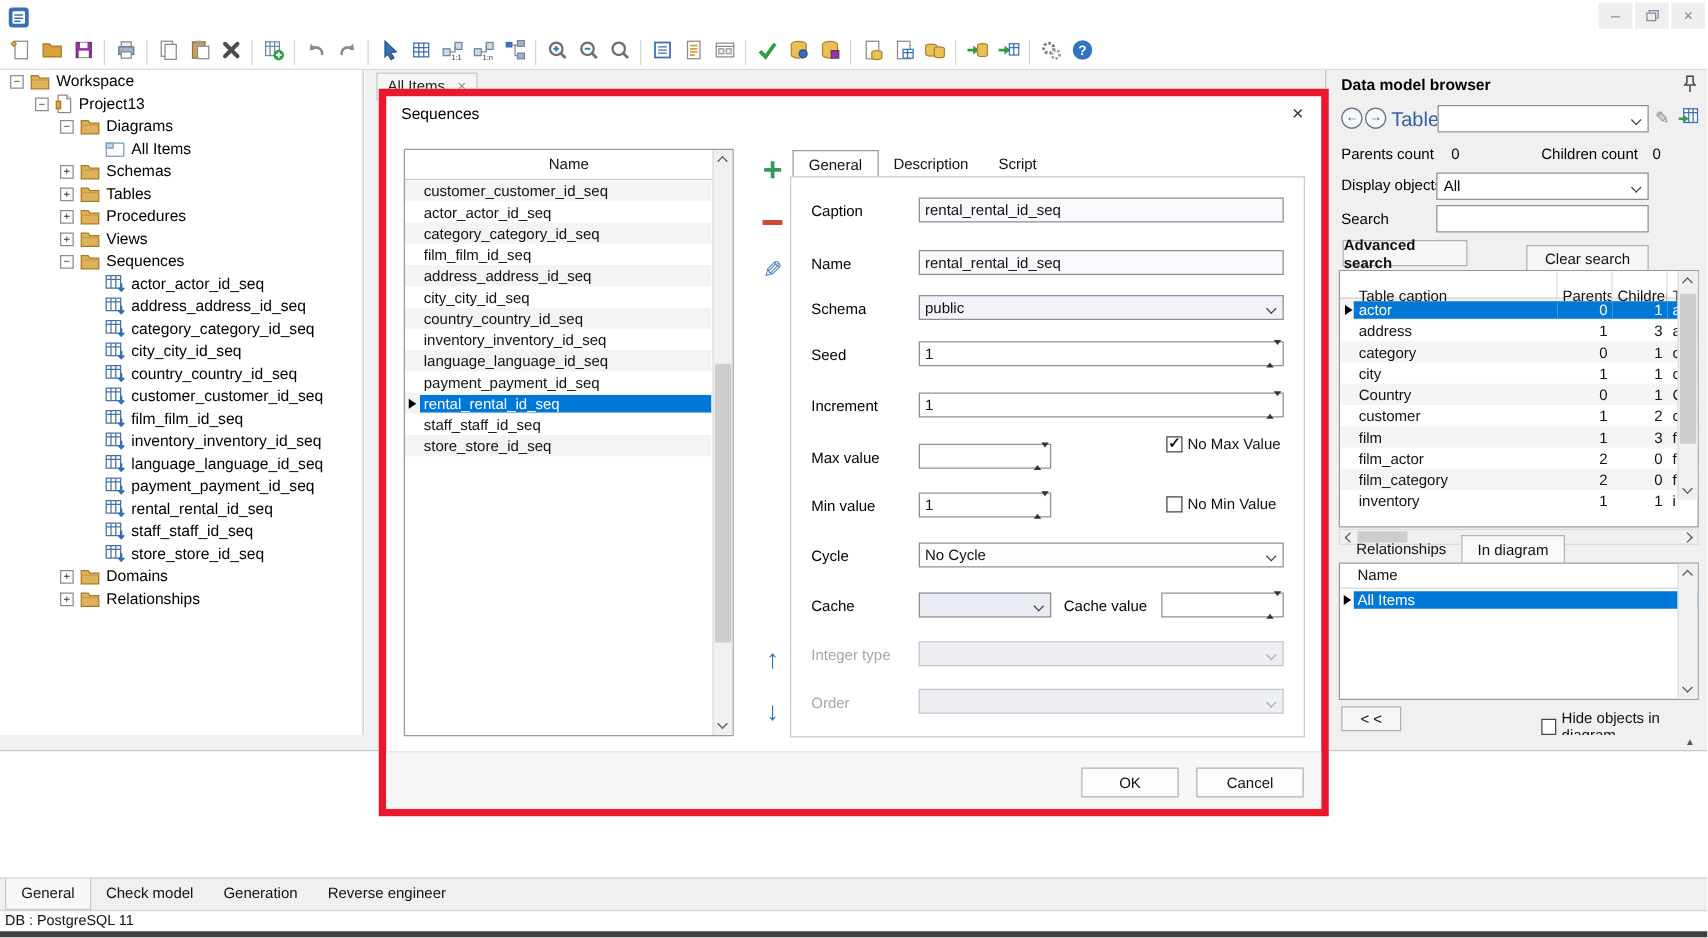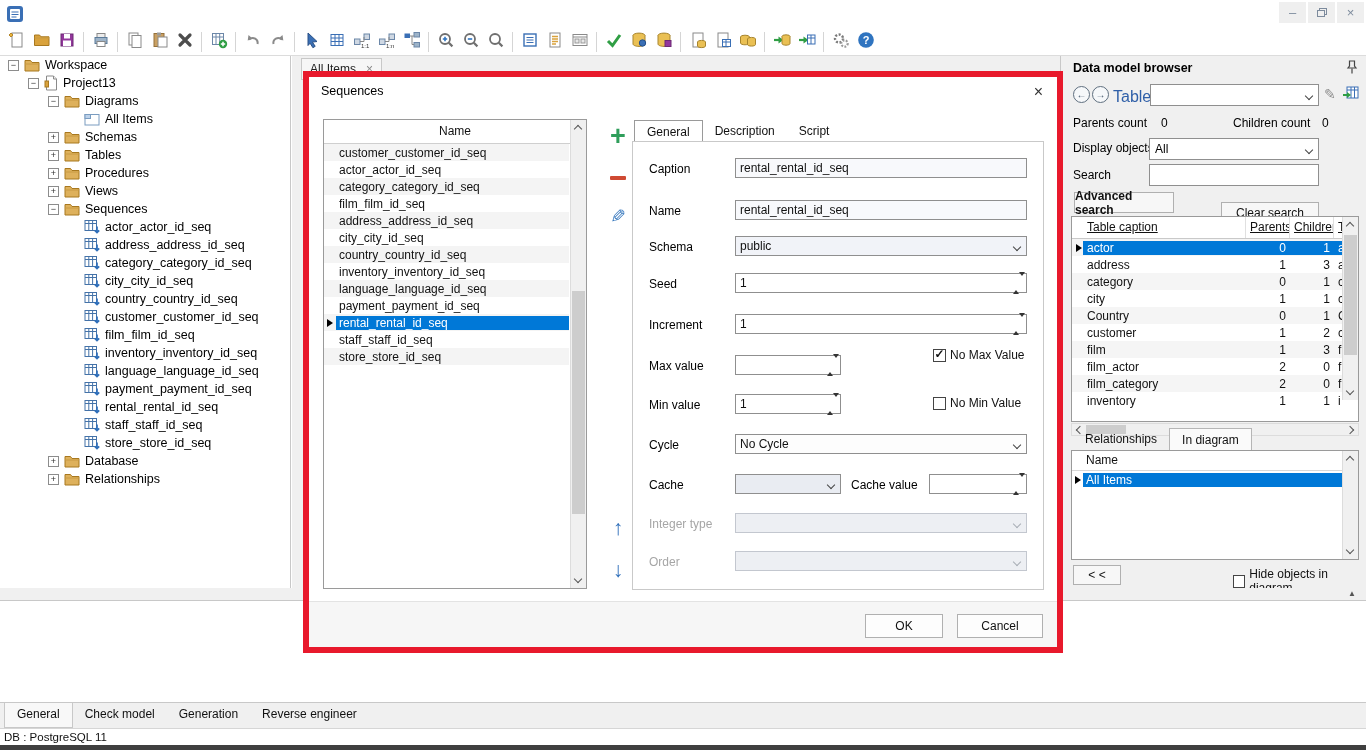--- a/index.html
+++ b/index.html
@@ -53,21 +53,21 @@
            border-bottom:1.4px solid #444; transform:rotate(45deg); }
   .rp-pencil { position:absolute; left:263px; top:30px; color:#8a8a8a; font-size:14px; }
   .rp-addtable { position:absolute; left:281px; top:28px; }
   .rp-label { position:absolute; font-size:12px; color:#000; }
   .rp-input { position:absolute; border:1px solid #8f8f8f; background:#fff; height:22px; }
   .rp-btn { position:absolute; height:21px; background:#f7f7f7; border:1px solid #b0b0b0; font-size:12px; color:#111;
             display:flex; align-items:center; justify-content:center; }
 
   .rp-table { position:absolute; left:10px; top:160px; width:288px; height:206px; background:#fff; border:1px solid #9a9a9a; }
   .rt-header { display:flex; height:22px; border-bottom:1px solid #c9c9c9; background:#fff; font-size:12px; }
-  .rt-header > div { padding:3px 4px; border-right:1px solid #e0e0e0; overflow:hidden; white-space:nowrap;text-decoration:underline; }
+  .rt-header > div { padding:13px 4px; border-right:1px solid #e0e0e0; overflow:hidden; white-space:nowrap; }
   .rt-gutter { width:11px; flex:0 0 11px; border-right:none !important; }
   .rt-c1 { width:163px; flex:0 0 163px; }
   .rt-c2 { width:44px; flex:0 0 44px; }
   .rt-c3 { width:44px; flex:0 0 44px; }
   .rt-c4 { width:10px; flex:0 0 10px; border-right:none !important; }
   .rt-row { display:flex; height:17px; font-size:12px; align-items:center; }
   .rt-row.shade { background:#f5f5f5; }
   .rt-row > div { padding:0 4px; overflow:hidden; white-space:nowrap; }
   .rt-row .num { text-align:right; }
   .rt-row.sel .cell { background:#0078d7; color:#fff; }
@@ -647,21 +647,21 @@
           <span class="tlabel">store_store_id_seq</span>
         </div>
         <div class="trow" style="padding-left: 48px;">
           <span class="expbox">+</span>
           <span class="ticon">
             <svg width="16" height="14" viewBox="0 0 16 14">
               <path d="M1 2.5h5.5L8 4.5h7V13H1z" fill="#deb15c" stroke="#a8781f"></path>
               <path d="M1 6h14" stroke="#c89a43"></path>
             </svg>
           </span>
-          <span class="tlabel">Database</span>
+          <span class="tlabel">Domains</span>
         </div>
         <div class="trow" style="padding-left: 48px;">
           <span class="expbox">+</span>
           <span class="ticon">
             <svg width="16" height="14" viewBox="0 0 16 14">
               <path d="M1 2.5h5.5L8 4.5h7V13H1z" fill="#deb15c" stroke="#a8781f"></path>
               <path d="M1 6h14" stroke="#c89a43"></path>
             </svg>
           </span>
           <span class="tlabel">Relationships</span>
@@ -710,21 +710,21 @@
         <span>All</span>
           <span class="chev"></span>
       </div>
 
       <div class="rp-label" style="left:12px; top:112px;">Search</div>
       <div class="rp-input" style="left:88px; top:108px; width:170px;"></div>
 
       <div class="rp-btn" style="left:13px; top:136px; width:100px;font-weight:bold;">
           <span>Advanced search</span>
         </div>
-      <div class="rp-btn" style="left:160px; top:146px; width:98px;">
+      <div class="rp-btn" style="left:160px; top:140px; width:98px;">
           <span>Clear search</span>
         </div>
 
       <div class="rp-table">
         <div class="rt-header">
           <div class="rt-gutter"></div>
           <div class="rt-c1">Table caption</div>
           <div class="rt-c2">Parents</div>
           <div class="rt-c3">Children</div>
           <div class="rt-c4">T</div>

